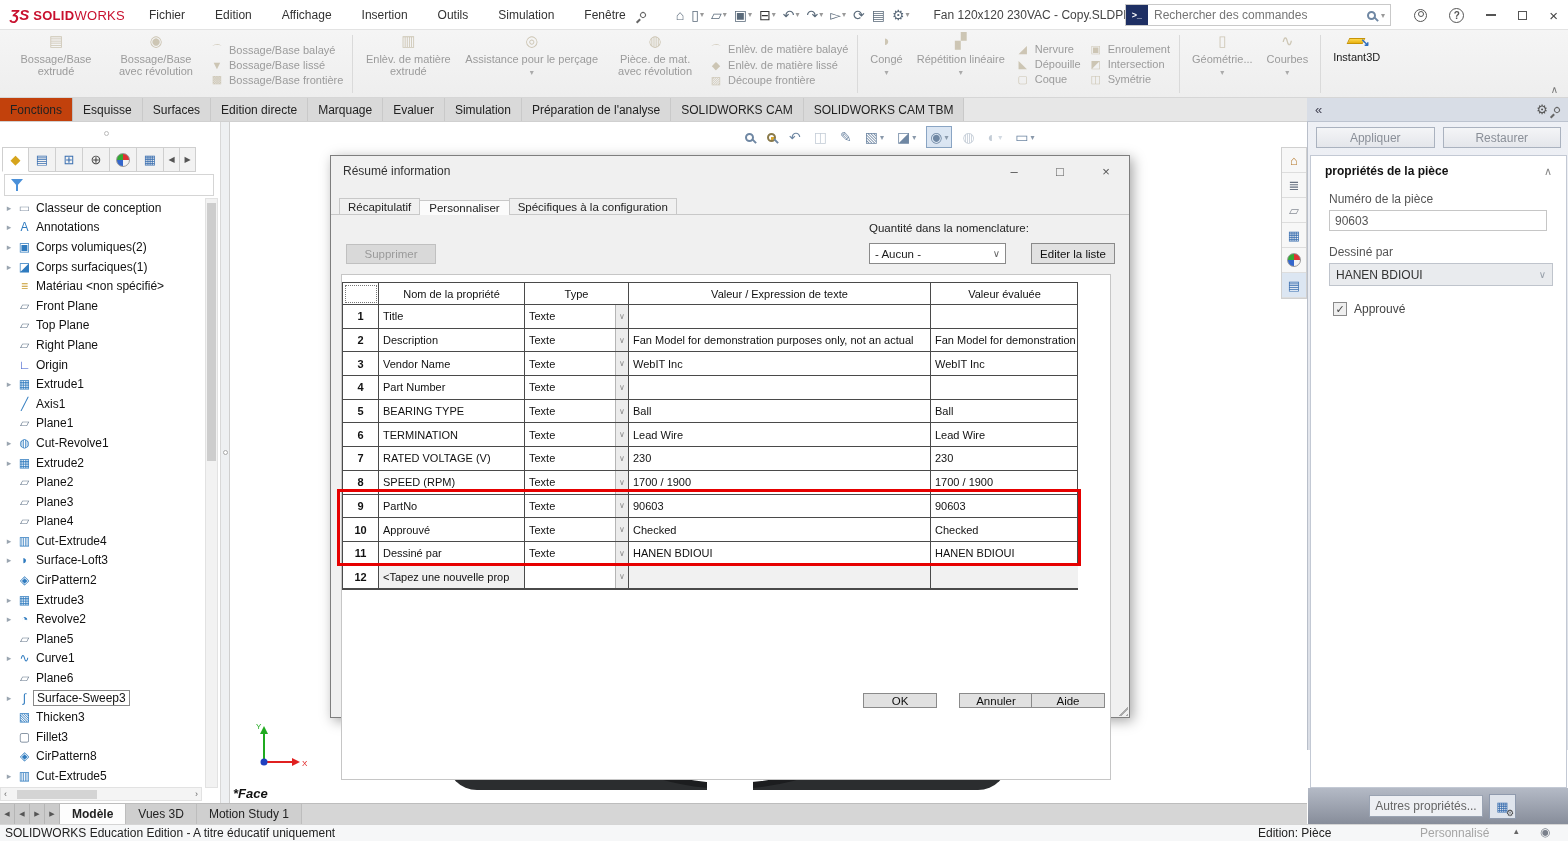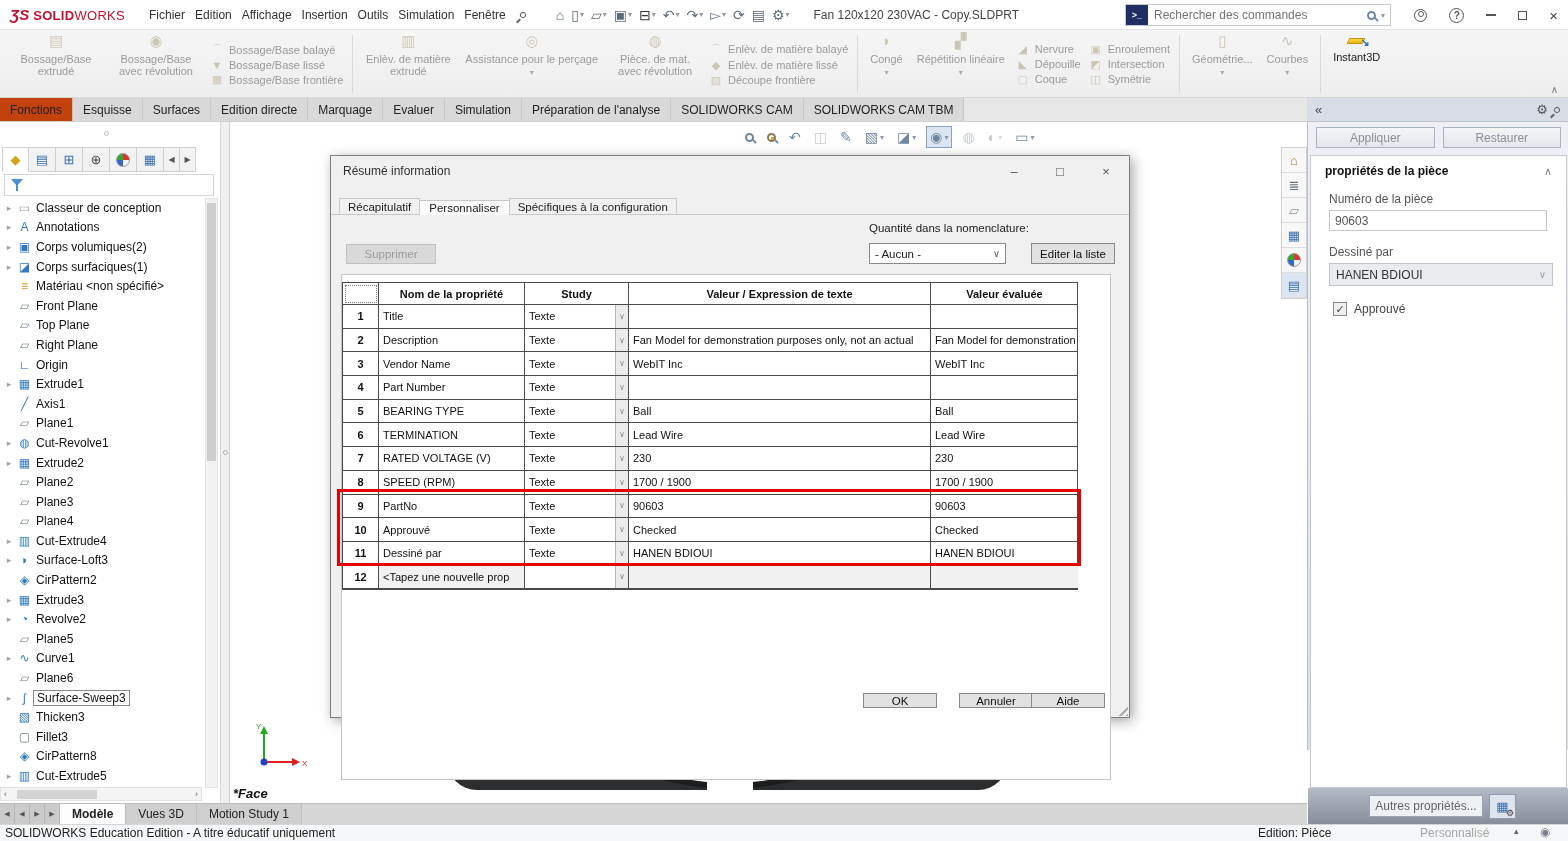--- a/index.html
+++ b/index.html
@@ -5,21 +5,21 @@
   html,body{margin:0;padding:0;background:#888;}
   *{box-sizing:border-box;font-family:"Liberation Sans",sans-serif;}
   .screen{position:relative;width:1568px;height:841px;background:#fff;overflow:hidden;font-size:12px;color:#1a1a1a;}
 
   
   .titlebar{position:absolute;left:0;top:0;width:1568px;height:30px;background:#fff;border-bottom:1px solid #e3e3e3;display:flex;align-items:center;}
   .logo{display:flex;align-items:baseline;margin-left:10px;cursor:default;}
   .logo .mark{color:#c8102e;font-style:italic;font-weight:bold;font-size:15px;margin-right:4px;}
   .logo .b{color:#c8102e;font-weight:bold;font-size:13px;letter-spacing:.3px;}
   .logo .l{color:#c8102e;font-weight:normal;font-size:13px;letter-spacing:.3px;}
-  .menubar{display:flex;gap:10px;margin-left:24px;color:#333;}
+  .menubar{display:flex;gap:30px;margin-left:24px;color:#333;}
   .menubar span{cursor:default;}
   .pin{display:inline-block;width:6px;height:6px;border:1.5px solid #666;border-radius:50%;position:relative;transform:rotate(45deg);margin-left:14px;}
   .pin::after{content:"";position:absolute;top:7px;left:2px;width:1.5px;height:5px;background:#666;}
   .qat{display:flex;align-items:center;gap:3px;margin-left:28px;color:#5a6a7a;font-size:14px;}
   .qat .qi{display:flex;align-items:center;gap:1px;padding:1px 2px;}
   .qat .dd{font-size:8px;color:#999;}
   .doc-title{margin-left:22px;color:#444;font-size:12px;white-space:nowrap;}
   .search{position:absolute;left:1125px;top:4px;width:266px;height:22px;border:1px solid #c9c9c9;display:flex;align-items:center;background:#fff;}
   .search .term{width:22px;height:20px;background:#1e2f63;color:#fff;font-size:9px;font-weight:bold;display:flex;align-items:center;justify-content:center;}
   .search input{border:none;outline:none;flex:1;font-size:12px;color:#888;padding:0 6px;}
@@ -135,21 +135,21 @@
   .dlg-tabline{position:absolute;left:0px;top:58px;width:100%;border-top:1px solid #c8c8c8;}
   .dlg-del{position:absolute;left:15px;top:88px;width:90px;height:20px;background:#d9d9d9;border:1px solid #c0c0c0;color:#9a9a9a;display:flex;align-items:center;justify-content:center;font-size:11.5px;}
   .dlg-qty-label{position:absolute;left:538px;top:66px;font-size:11.5px;color:#222;}
   .dlg-combo{position:absolute;left:538px;top:87px;width:137px;height:21px;border:1px solid #8a8a8a;background:#fff;display:flex;align-items:center;padding:0 5px;font-size:11.5px;}
   .dlg-combo .c{margin-left:auto;color:#666;font-size:10px;}
   .dlg-editlist{position:absolute;left:700px;top:87px;width:84px;height:21px;background:#e1e1e1;border:1px solid #8a8a8a;display:flex;align-items:center;justify-content:center;font-size:11.5px;color:#111;}
   .tablewrap{position:absolute;left:10px;top:118px;width:770px;height:506px;background:#fff;border:1px solid #c6c6c6;}
   .ptable{position:absolute;left:0px;top:7px;width:736px;display:grid;grid-template-columns:36px 146px 104px 302px 147px;grid-template-rows:22px;grid-auto-rows:23.7px;border:1px solid #4a4a4a;background:#fff;font-size:11px;}
   .pc{border-right:1px solid #4a4a4a;border-bottom:1px solid #4a4a4a;display:flex;align-items:center;padding:0 4px;overflow:hidden;white-space:nowrap;color:#111;}
   .pc.last{border-right:none;}
-  .pch{justify-content:center;font-weight:bold;text-align:center;}
+  .pch{justify-content:center;font-weight:normal;text-align:center;}
   .pch.corner{outline:1px dotted #777;outline-offset:-3px;}
   .cnum{justify-content:center;font-weight:bold;}
   .ctype{padding:0;}
   .ctype .tval{padding-left:4px;flex:1;}
   .ctype .ddbtn{width:13px;align-self:stretch;border-left:1px solid #b5b5b5;background:#ececec;display:flex;align-items:center;justify-content:center;font-size:8px;color:#8a8a8a;}
   .cval[data-state="new"],.ceval[data-state="new"],.cname[data-state="new"]{background:#f1f1f1;}
   .redbox{position:absolute;left:6px;top:333px;width:744px;height:77px;border:3px solid #e60000;z-index:6;pointer-events:none;}
   .dlg-btn{position:absolute;top:537px;width:74px;height:15px;background:#e1e1e1;border:1px solid #8a8a8a;display:flex;align-items:center;justify-content:center;font-size:11.5px;color:#111;}
   .grip{position:absolute;right:1px;bottom:1px;width:13px;height:13px;background:repeating-linear-gradient(135deg,transparent 0 3px,#ababab 3px 4.5px);clip-path:polygon(100% 0,100% 100%,0 100%);}
 
@@ -779,21 +779,21 @@
       <span class="c">∨</span>
     </div>
     <div class="dlg-editlist">
         <span>Editer la liste</span>
       </div>
 
     <div class="tablewrap">
       <div class="ptable">
         <div class="pc pch corner"></div>
         <div class="pc pch">Nom de la propriété</div>
-        <div class="pc pch">Study</div>
+        <div class="pc pch">Type</div>
         <div class="pc pch">Valeur / Expression de texte</div>
         <div class="pc pch last">Valeur évaluée</div>
 
           <div class="pc cnum">1</div>
           <div class="pc cname">Title</div>
           <div class="pc ctype">
             <span class="tval">Texte</span>
             <span class="ddbtn">
               <span>∨</span>
             </span>

